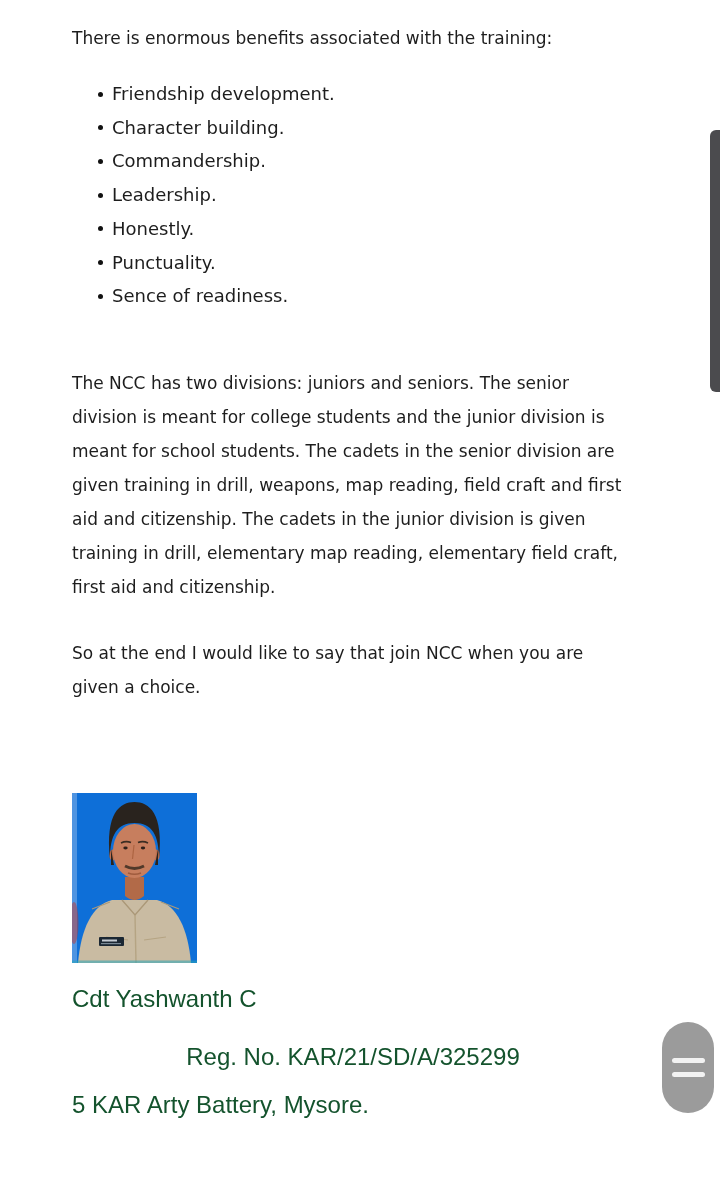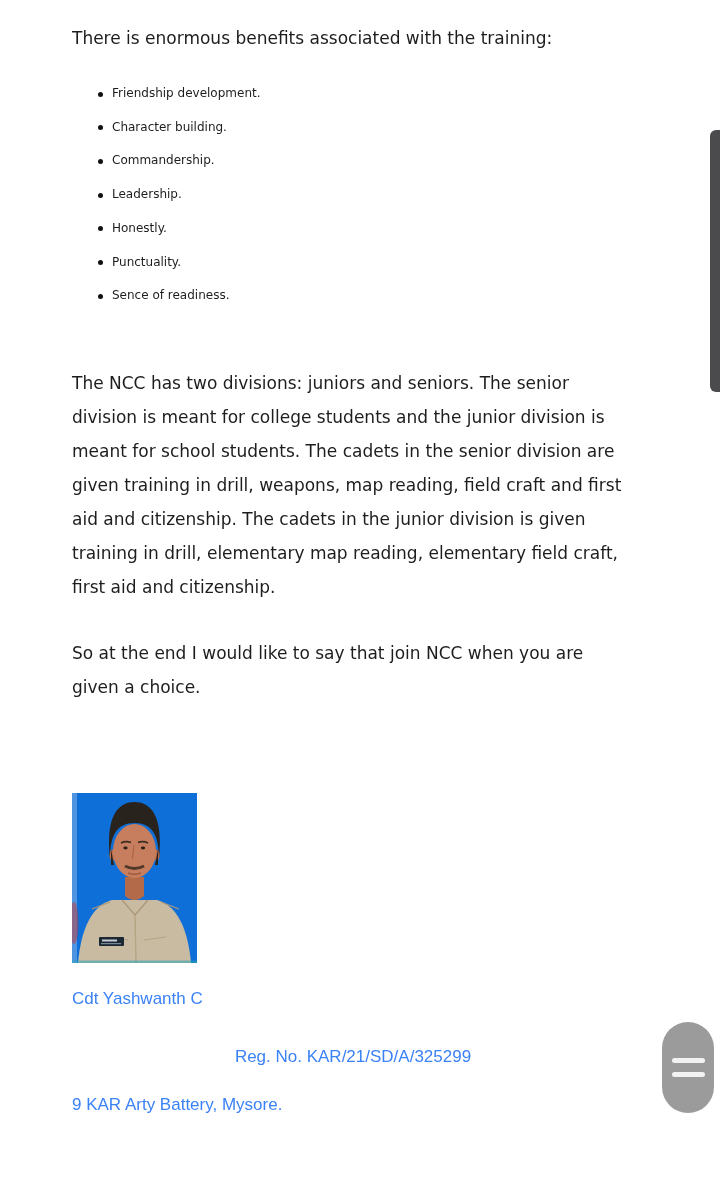--- a/index.html
+++ b/index.html
@@ -23,21 +23,21 @@
     line-height: 34px;
   }
   ul.benefits {
     list-style: none;
     margin-top: 22px;
     margin-left: 26px;
   }
   ul.benefits li {
     position: relative;
     padding-left: 14px;
-    font-size: 12px;
+    font-size: 18px;
     line-height: 33.7px;
   }
   .dot {
     position: absolute;
     left: 0;
     top: 14.5px;
     width: 5px;
     height: 5px;
     border-radius: 50%;
     background: #111111;
@@ -50,23 +50,23 @@
   .para-closing  { margin-top: 32px; width: 560px; }
   .photo-frame {
     margin-top: 89px;
     width: 125px;
     height: 170px;
     overflow: hidden;
   }
   .photo-frame svg { display: block; }
   .sig {
     font-family: "Liberation Sans", sans-serif;
-    font-size: 17px;
+    font-size: 24px;
     line-height: 22px;
-    color: #3b82f6;
+    color: #14532d;
   }
   .sig-name { margin-top: 25px; }
   .sig-reg  { margin-top: 36px; text-align: center; }
   .sig-unit { margin-top: 26px; }
   .scrollbar-thumb {
     position: absolute;
     right: 0;
     top: 130px;
     width: 10px;
     height: 262px;
@@ -148,21 +148,21 @@
       <path d="M62,52 L60.5,66" stroke="#ad6442" stroke-width="1.2" fill="none"></path>
       <path d="M53,73 Q62.5,78 72,73" stroke="#51392a" stroke-width="2.8" fill="none"></path>
       <path d="M56,80 Q62.5,82.5 69,80" stroke="#a05c3e" stroke-width="1.5" fill="none"></path>
 
       <rect x="0" y="167.5" width="125" height="2.5" fill="#2aa6b8" opacity="0.55"></rect>
     </svg>
   </div>
 
   <p class="sig sig-name">Cdt Yashwanth C</p>
   <p class="sig sig-reg">Reg. No. KAR/21/SD/A/325299</p>
-  <p class="sig sig-unit">9 KAR Arty Battery, Mysore.</p>
+  <p class="sig sig-unit">5 KAR Arty Battery, Mysore.</p>
 
 </div>
 
 <div class="scrollbar-thumb"></div>
 
 <div class="scroll-handle">
   <span class="handle-line l1"></span>
   <span class="handle-line l2"></span>
 </div>
 

